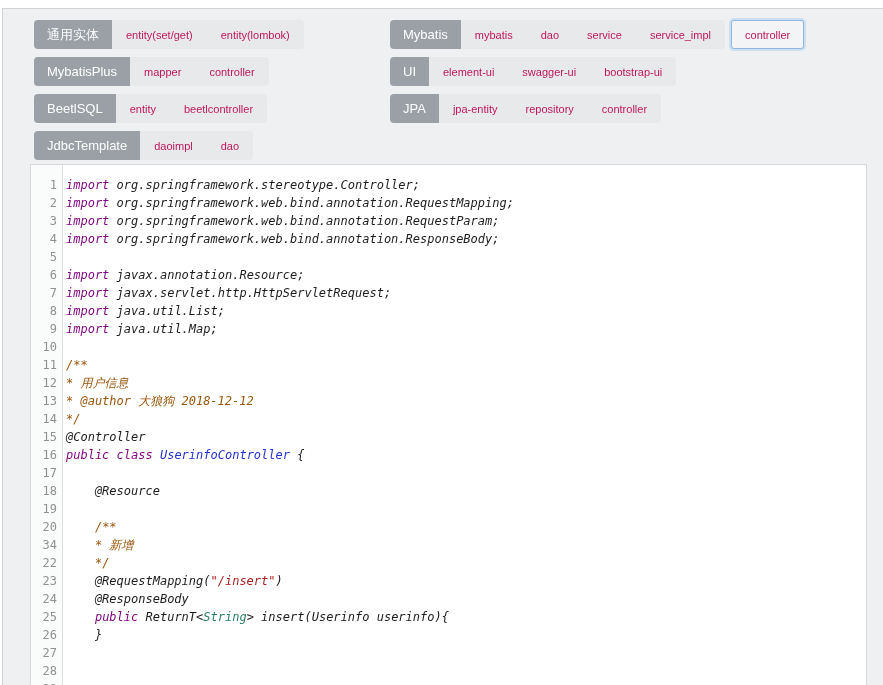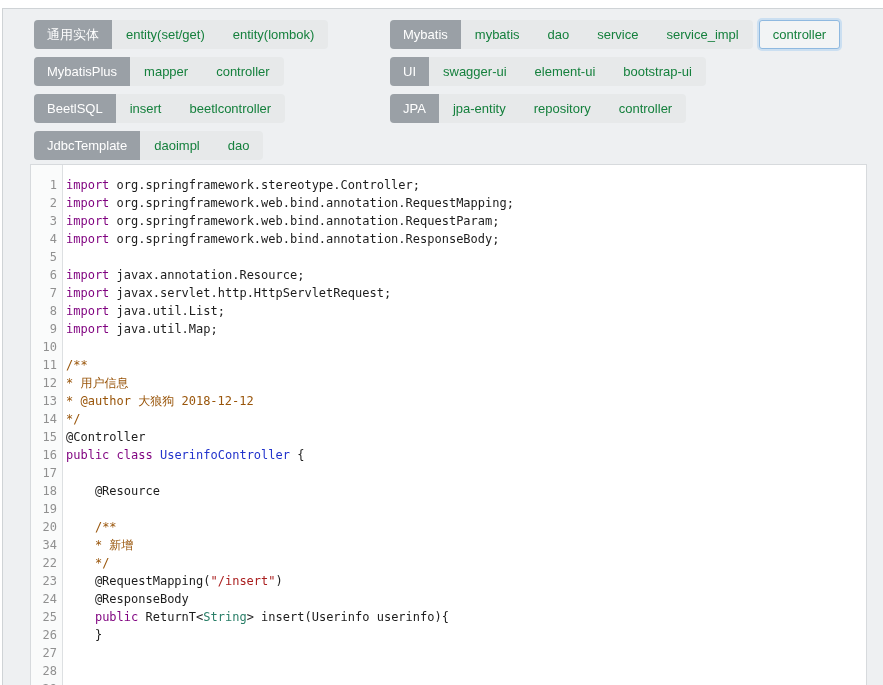--- a/index.html
+++ b/index.html
@@ -9,31 +9,31 @@
     background:#eef0f2; border-top:1px solid #cfd3d6; border-left:1px solid #cfd3d6;
     display:flex; flex-direction:column; }
   .toolbar { display:flex; padding:11px 0 0 31px; flex:0 0 auto; }
   .col { display:flex; flex-direction:column; gap:8px; }
   .col:first-child { flex:0 0 356px; }
   .grow { display:flex; align-items:center; height:29px; }
   .strip { display:flex; align-items:stretch; background:#e7e9ea; border-radius:4px; height:29px; }
   .glabel { display:flex; align-items:center; background:#9aa0a6; color:#fff;
     padding:0 13px; border-radius:4px 0 0 4px; font-size:13px; }
   .item { display:flex; align-items:center; border:none; background:transparent;
-    padding:0 14px; font-size:13px; color:#15803d; font-family:inherit; cursor:pointer; height:29px; }
+    padding:0 14px; font-size:11px; color:#be185d; font-family:inherit; cursor:pointer; height:29px; }
   .item.selected { background:#f2f4f5; border:1px solid #8fb9e0;
     box-shadow:0 0 0 2px #cbdff1; border-radius:3px; margin-left:6px; padding:0 13px; }
   .editor { flex:1; display:flex; background:#ffffff; border:1px solid #d7dadd;
     margin:4px 16px -2px 27px; overflow:hidden;
     font-family:"DejaVu Sans Mono","Liberation Mono",monospace; font-size:12px; line-height:18px; }
   .gutter { flex:0 0 32px; background:#fafbfb; border-right:1px solid #dde0e2;
     padding:11px 5px 0 0; text-align:right; color:#909090; }
   .codecol { flex:1; padding:11px 0 0 3px; color:#1c1c1c; overflow:hidden; }
   .ln, .cl { height:18px; }
-  .cl { white-space:pre; }
+  .cl { white-space:pre;font-style:italic; }
   .tk-k { color:var(--c-k); }
   .tk-c { color:var(--c-c); }
   .tk-s { color:var(--c-s); }
   .tk-t { color:var(--c-t);text-align:center; }
   .tk-g { color:var(--c-g); }
   .tk-p { color:var(--c-p); }
 </style>
 </head>
 <body>
 
@@ -50,21 +50,21 @@
         <div class="grow">
     <div class="strip">
             <span class="glabel">MybatisPlus</span>
             <button class="item">mapper</button>
             <button class="item">controller</button>
           </div>
   </div>
         <div class="grow">
     <div class="strip">
             <span class="glabel">BeetlSQL</span>
-            <button class="item">insert</button>
+            <button class="item">entity</button>
             <button class="item">beetlcontroller</button>
           </div>
   </div>
         <div class="grow">
     <div class="strip">
             <span class="glabel">JdbcTemplate</span>
             <button class="item">daoimpl</button>
             <button class="item">dao</button>
           </div>
   </div>
@@ -76,22 +76,22 @@
             <button class="item">mybatis</button>
             <button class="item">dao</button>
             <button class="item">service</button>
             <button class="item">service_impl</button>
           </div>
   <button class="item selected">controller</button>
         </div>
         <div class="grow">
     <div class="strip">
             <span class="glabel">UI</span>
+            <button class="item">element-ui</button>
             <button class="item">swagger-ui</button>
-            <button class="item">element-ui</button>
             <button class="item">bootstrap-ui</button>
           </div>
   </div>
         <div class="grow">
     <div class="strip">
             <span class="glabel">JPA</span>
             <button class="item">jpa-entity</button>
             <button class="item">repository</button>
             <button class="item">controller</button>
           </div>

